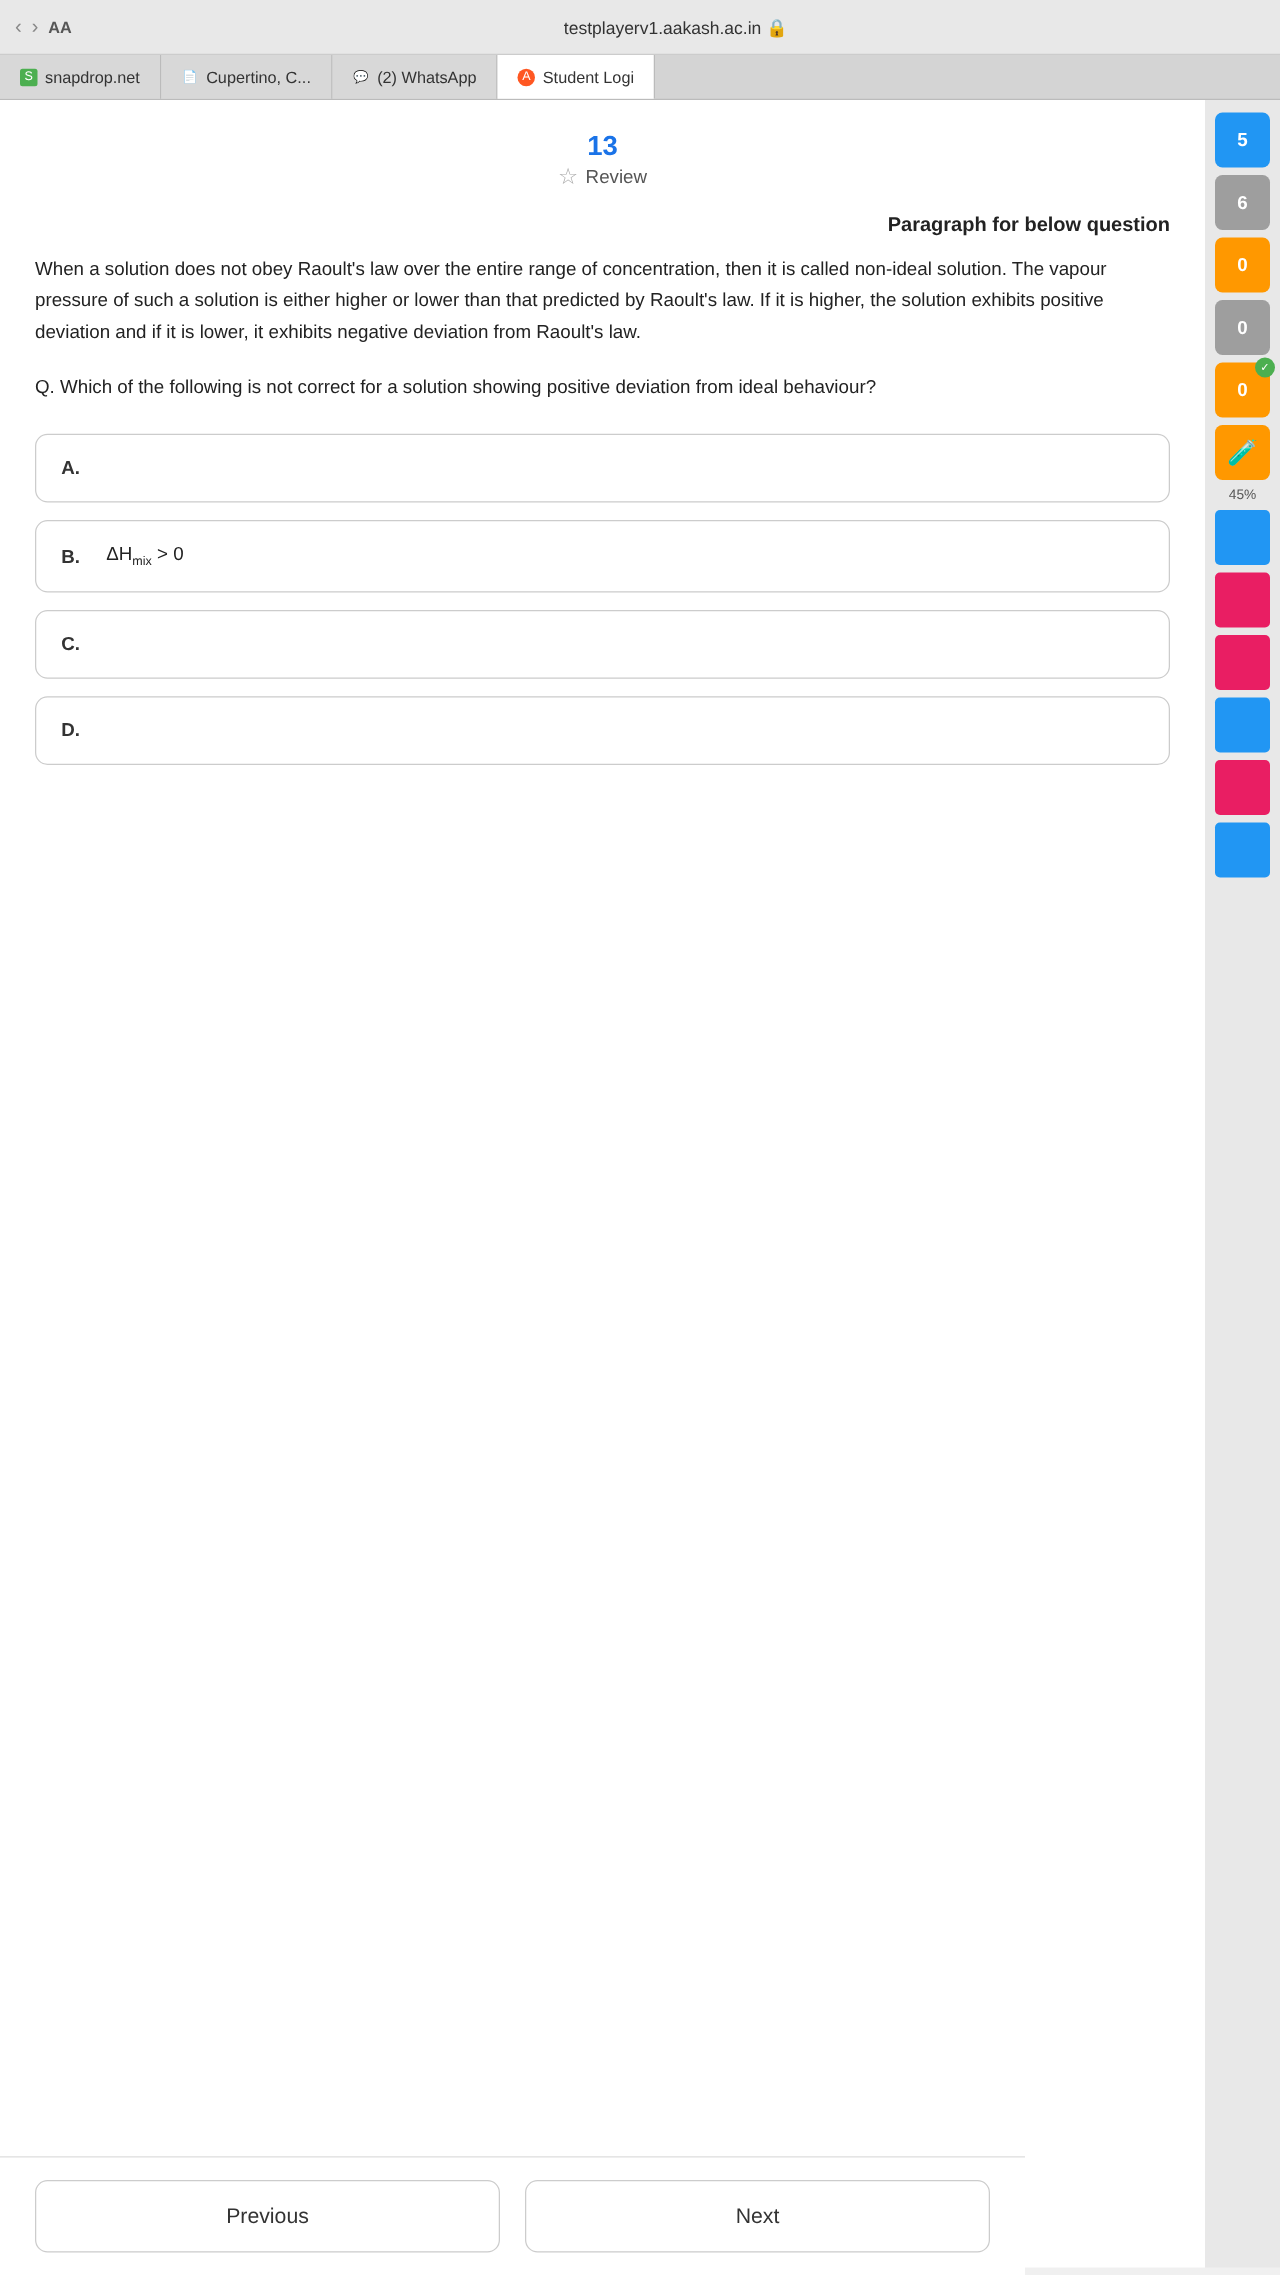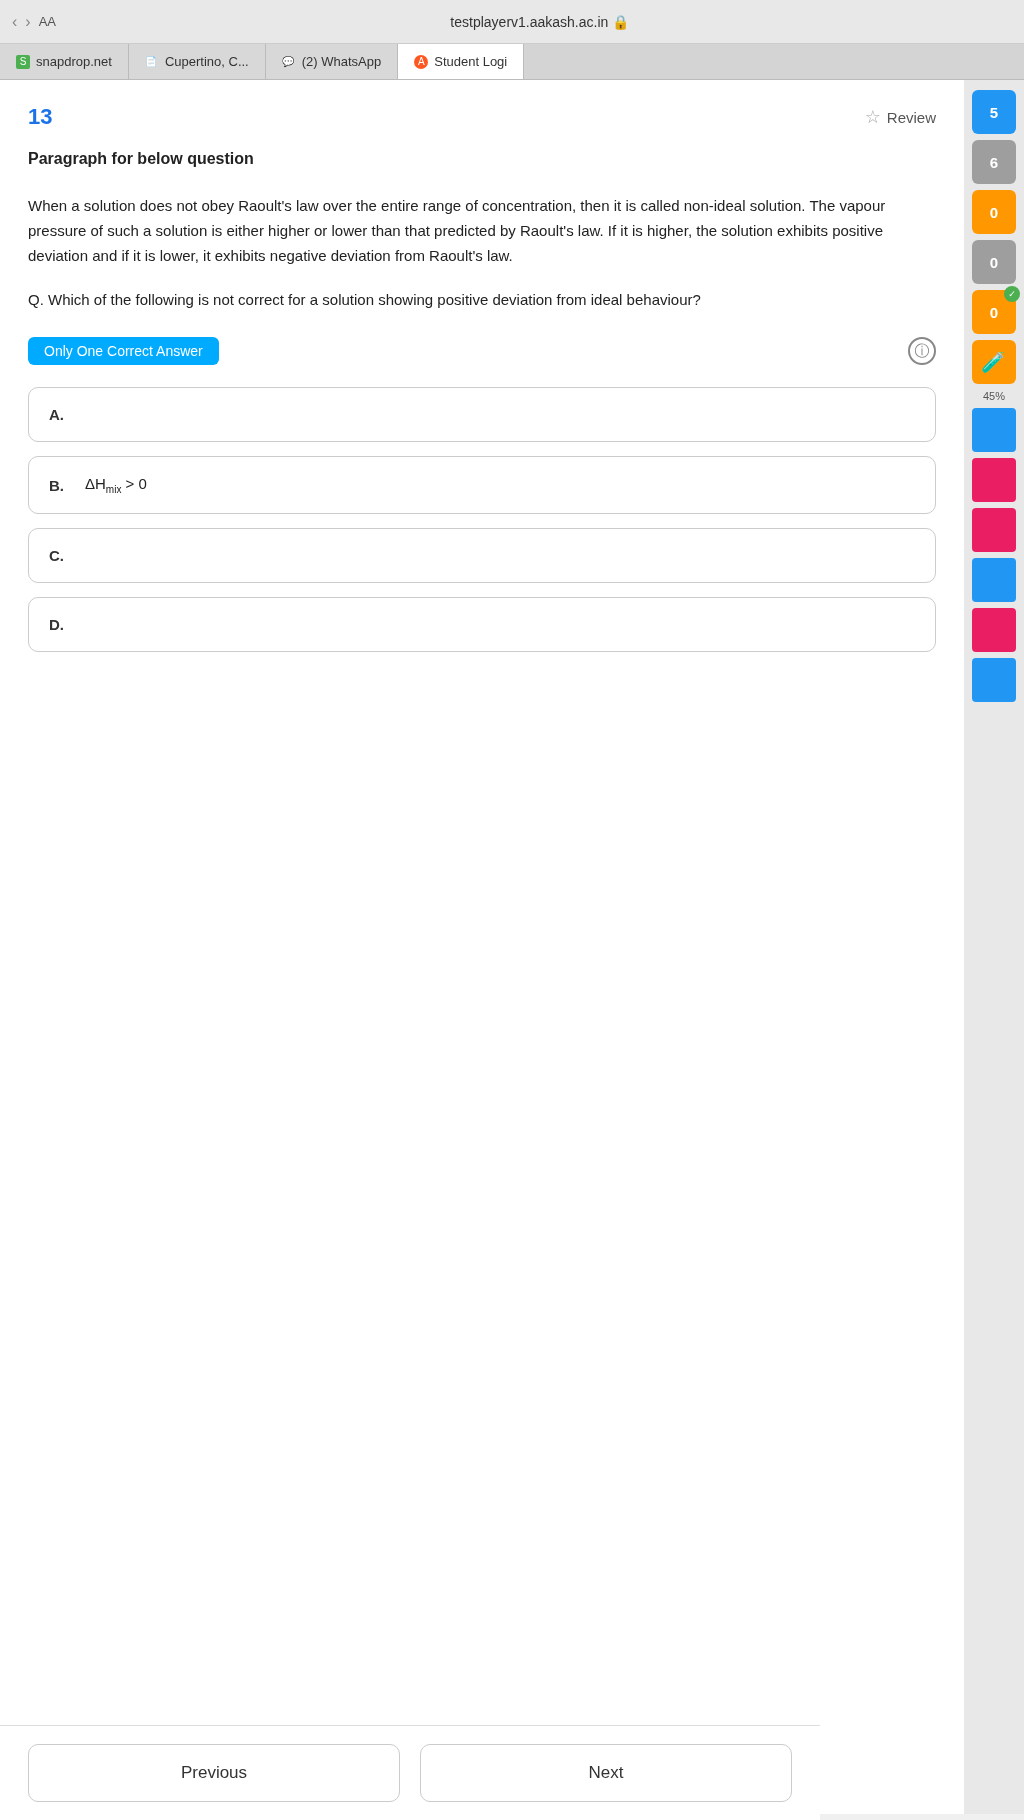--- a/index.html
+++ b/index.html
@@ -76,42 +76,43 @@
       overflow-y: auto;
       position: relative;
     }
 
     
     .question-header {
       display: flex;
       align-items: center;
       justify-content: space-between;
       margin-bottom: 20px;
+      flex-direction: column;
     }
     .question-number {
       font-size: 22px;
       font-weight: 600;
       color: #1a73e8;
     }
     .review-btn {
       display: flex;
       align-items: center;
       gap: 6px;
       font-size: 15px;
       color: #555;
       cursor: pointer;
     }
     .star-icon { font-size: 18px; color: #aaa; }
 
     
     .paragraph-title {
       font-size: 16px;
       font-weight: 700;
-      text-align: left;
-      margin-bottom: 26px;
+      text-align: right;
+      margin-bottom: 14px;
       color: #222;
     }
     .paragraph-text {
       font-size: 15px;
       line-height: 1.65;
       color: #222;
       margin-bottom: 20px;
     }
 
     
@@ -246,21 +247,21 @@
       cursor: pointer;
     }
   </style>
 </head>
 <body>
 
 <div class="browser-bar">
   <div class="browser-nav-icons">
     <span class="nav-icon">‹</span>
     <span class="nav-icon">›</span>
-    <span style="font-size:13px;color:#555;font-weight:400;">AA</span>
+    <span style="font-size:13px;color:#555;font-weight:700;">AA</span>
   </div>
   <div class="browser-url">
     <span>testplayerv1.aakash.ac.in</span>
     <span> 🔒</span>
   </div>
 </div>
 
 <div class="browser-tabs">
   <div class="tab">
     <span class="tab-icon" style="background:#4caf50;color:#fff;">S</span>
@@ -293,24 +294,20 @@
     </div>
 
     <p class="paragraph-title">Paragraph for below question</p>
 
     <p class="paragraph-text">
       <span>When a solution does not obey Raoult's law over the entire range of concentration, then it is called non-ideal solution. The vapour pressure of such a solution is either higher or lower than that predicted by Raoult's law. If it is higher, the solution exhibits positive deviation and if it is lower, it exhibits negative deviation from Raoult's law.</span>
     </p>
 
     <p class="paragraph-text" style="margin-bottom:24px;">Q. Which of the following is not correct for a solution showing positive deviation from ideal behaviour?</p>
 
-    <div class="answer-type-row">
-      <div class="answer-type-badge">Only One Correct Answer</div>
-      <div class="info-icon">ⓘ</div>
-    </div>
 
     <div class="options-list">
 
       <div class="option-item">
         <span class="option-label">A.</span>
       </div>
 
       <div class="option-item">
         <span class="option-label">B.</span>
         <span class="option-text">

